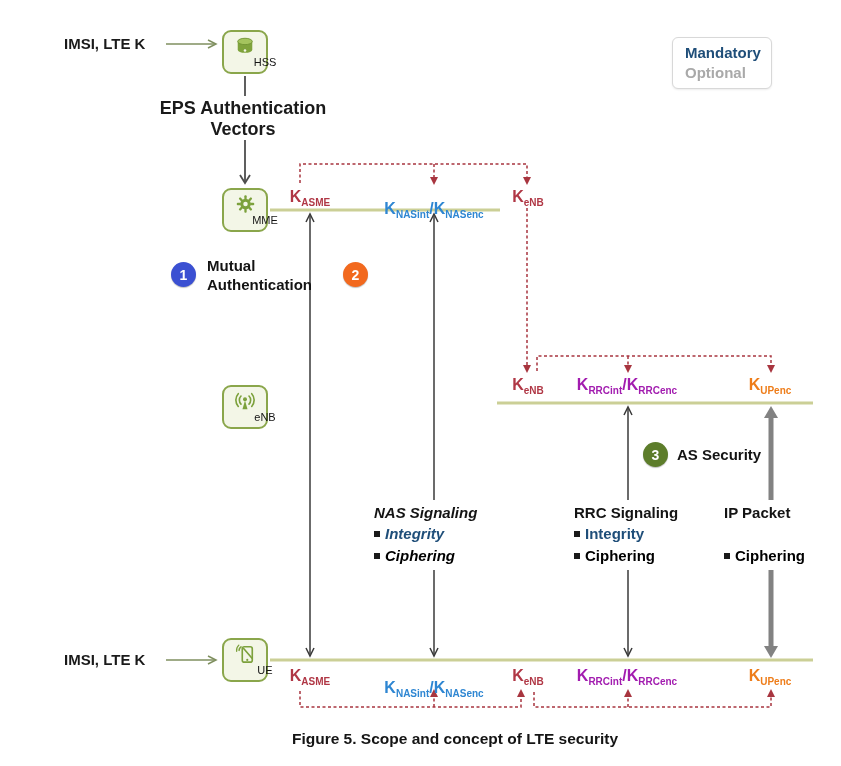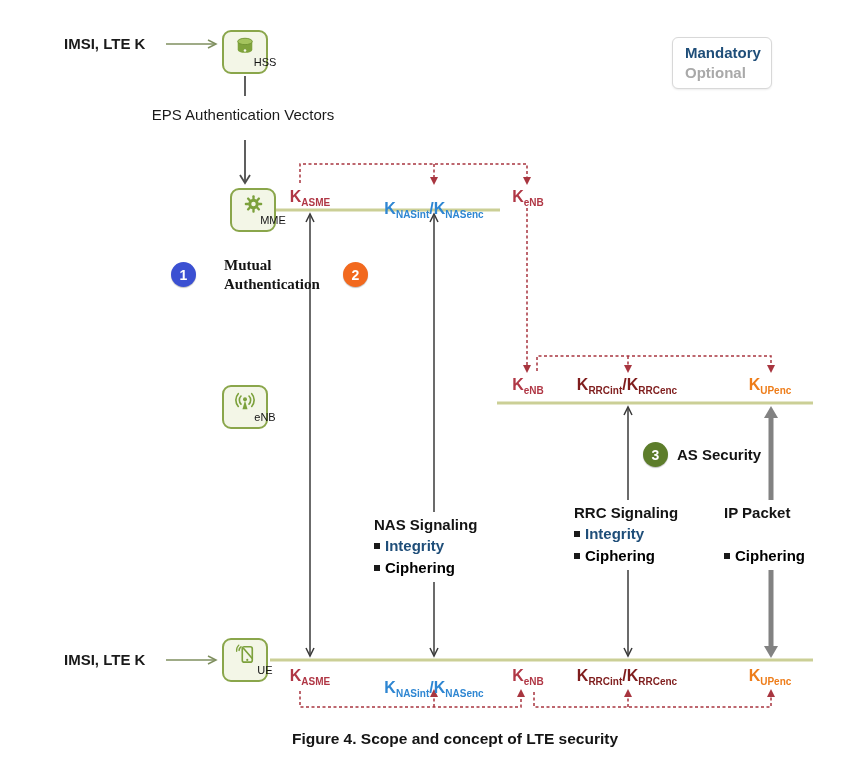--- a/index.html
+++ b/index.html
@@ -4,38 +4,38 @@
 <style>
   html,body{margin:0;padding:0;background:#ffffff;}
   .canvas{
     position:relative;width:841px;height:754px;background:#ffffff;overflow:hidden;
     font-family:"Liberation Sans",sans-serif;color:#1a1a1a;
   }
   .overlay{position:absolute;left:0;top:0;width:841px;height:766px;}
   .abs{position:absolute;text-align:right;}
   .input-label{font-size:15px;font-weight:bold;white-space:nowrap;}
   .eps{position:absolute;left:133px;top:98px;width:220px;text-align:center;}
-  .eps .eps1{font-size:15px;font-weight:normal;margin-top:8px;}
+  .eps .eps1{font-size:18px;font-weight:bold;}
   .eps .eps2{font-size:15px;font-weight:normal;margin-top:1px;}
   .eps .eps2 sub{font-size:9.5px;}
   .node{
     position:absolute;width:46px;height:44px;box-sizing:border-box;
     background:#f3f6e7;border:2px solid #8aa64b;border-radius:9px;
     display:flex;flex-direction:column;align-items:center;justify-content:center;
   }
   .node .node-label{font-size:11px;color:#141414;line-height:11px;margin-top:1px;padding-left:40px;}
   .node svg{display:block;}
   .key{
     position:absolute;font-size:16px;font-weight:bold;text-align:center;
     white-space:nowrap;line-height:19px;height:20px;
   }
   .key sub{font-size:10px;}
   .c-red{color:#b03745;}
   .c-blue{color:#2e86d2;margin-top:12px;}
-  .c-purple{color:#7f1d1d;}
+  .c-purple{color:#a21caf;}
   .c-orange{color:#ee7d1a;}
   .step-circle{
     position:absolute;width:25px;height:25px;border-radius:50%;
     color:#fff;font-size:14px;font-weight:bold;
     display:flex;align-items:center;justify-content:center;
     box-shadow:0 1px 1px rgba(0,0,0,0.25);
   }
   .step1{background:#3b50d2;}
   .step2{background:#f2691e;}
   .step3{background:#5d7d2b;}
@@ -139,21 +139,21 @@
 
   <div class="node" style="left:222px;top:30px;">
     <svg width="22" height="20" viewBox="0 0 24 22">
       <path d="M4,6 v9 a8,3.5 0 0 0 16,0 v-9" fill="#7fa33c"></path>
       <ellipse cx="12" cy="6" rx="8" ry="3.5" fill="#a4c45e" stroke="#6f9333" stroke-width="1"></ellipse>
       <circle cx="12" cy="16" r="1.4" fill="#f3f6e7"></circle>
     </svg>
     <div class="node-label">HSS</div>
   </div>
 
-  <div class="node" style="left:222px;top:188px;margin-left:8px;">
+  <div class="node" style="left:222px;top:188px;">
     <svg width="21" height="20" viewBox="0 0 24 24">
       <g fill="#7ca13c">
         <rect x="10.6" y="1.5" width="2.8" height="5" rx="1.2"></rect>
         <rect x="10.6" y="17.5" width="2.8" height="5" rx="1.2"></rect>
         <rect x="10.6" y="1.5" width="2.8" height="5" rx="1.2" transform="rotate(45 12 12)"></rect>
         <rect x="10.6" y="17.5" width="2.8" height="5" rx="1.2" transform="rotate(45 12 12)"></rect>
         <rect x="10.6" y="1.5" width="2.8" height="5" rx="1.2" transform="rotate(90 12 12)"></rect>
         <rect x="10.6" y="17.5" width="2.8" height="5" rx="1.2" transform="rotate(90 12 12)"></rect>
         <rect x="10.6" y="1.5" width="2.8" height="5" rx="1.2" transform="rotate(135 12 12)"></rect>
         <rect x="10.6" y="17.5" width="2.8" height="5" rx="1.2" transform="rotate(135 12 12)"></rect>
@@ -199,28 +199,28 @@
   <div class="key c-purple" style="left:557px;top:375px;width:140px;"><span>K</span><sub>RRCint</sub><span>/</span><span>K</span><sub>RRCenc</sub></div>
   <div class="key c-orange" style="left:730px;top:375px;width:80px;"><span>K</span><sub>UPenc</sub></div>
 
   <div class="key c-red" style="left:275px;top:666px;width:70px;"><span>K</span><sub>ASME</sub></div>
   <div class="key c-blue" style="left:369px;top:666px;width:130px;"><span>K</span><sub>NASint</sub><span>/</span><span>K</span><sub>NASenc</sub></div>
   <div class="key c-red" style="left:498px;top:666px;width:60px;"><span>K</span><sub>eNB</sub></div>
   <div class="key c-purple" style="left:557px;top:666px;width:140px;"><span>K</span><sub>RRCint</sub><span>/</span><span>K</span><sub>RRCenc</sub></div>
   <div class="key c-orange" style="left:730px;top:666px;width:80px;"><span>K</span><sub>UPenc</sub></div>
 
   <div class="step-circle step1" style="left:171px;top:262px;">1</div>
-  <div class="step-label" style="left:224px;top:256px;width:115px;font-family:Liberation Serif, serif;">Mutual Authentication</div>
+  <div class="step-label" style="left:207px;top:256px;width:115px;">Mutual Authentication</div>
 
   <div class="step-circle step2" style="left:343px;top:262px;">2</div>
 
   <div class="step-circle step3" style="left:643px;top:442px;">3</div>
   <div class="step-label" style="left:677px;top:445px;width:110px;">AS Security</div>
 
-  <div class="sig-block" style="left:370px;top:512px;width:112px;">
+  <div class="sig-block" style="left:370px;top:500px;width:112px;font-style:italic;">
     <div class="sig-title">NAS Signaling</div>
     <div class="sig-item mandatory">
         <span class="bullet"></span>
         <span>Integrity</span>
       </div>
     <div class="sig-item optional">
         <span class="bullet"></span>
         <span>Ciphering</span>
       </div>
   </div>
@@ -239,15 +239,15 @@
 
   <div class="sig-block" style="left:720px;top:500px;width:96px;">
     <div class="sig-title">IP Packet</div>
     <div class="sig-spacer"></div>
     <div class="sig-item optional">
         <span class="bullet"></span>
         <span>Ciphering</span>
       </div>
   </div>
 
-  <div class="caption">Figure 4. Scope and concept of LTE security</div>
+  <div class="caption">Figure 5. Scope and concept of LTE security</div>
 
 </div>
 
 </body></html>

